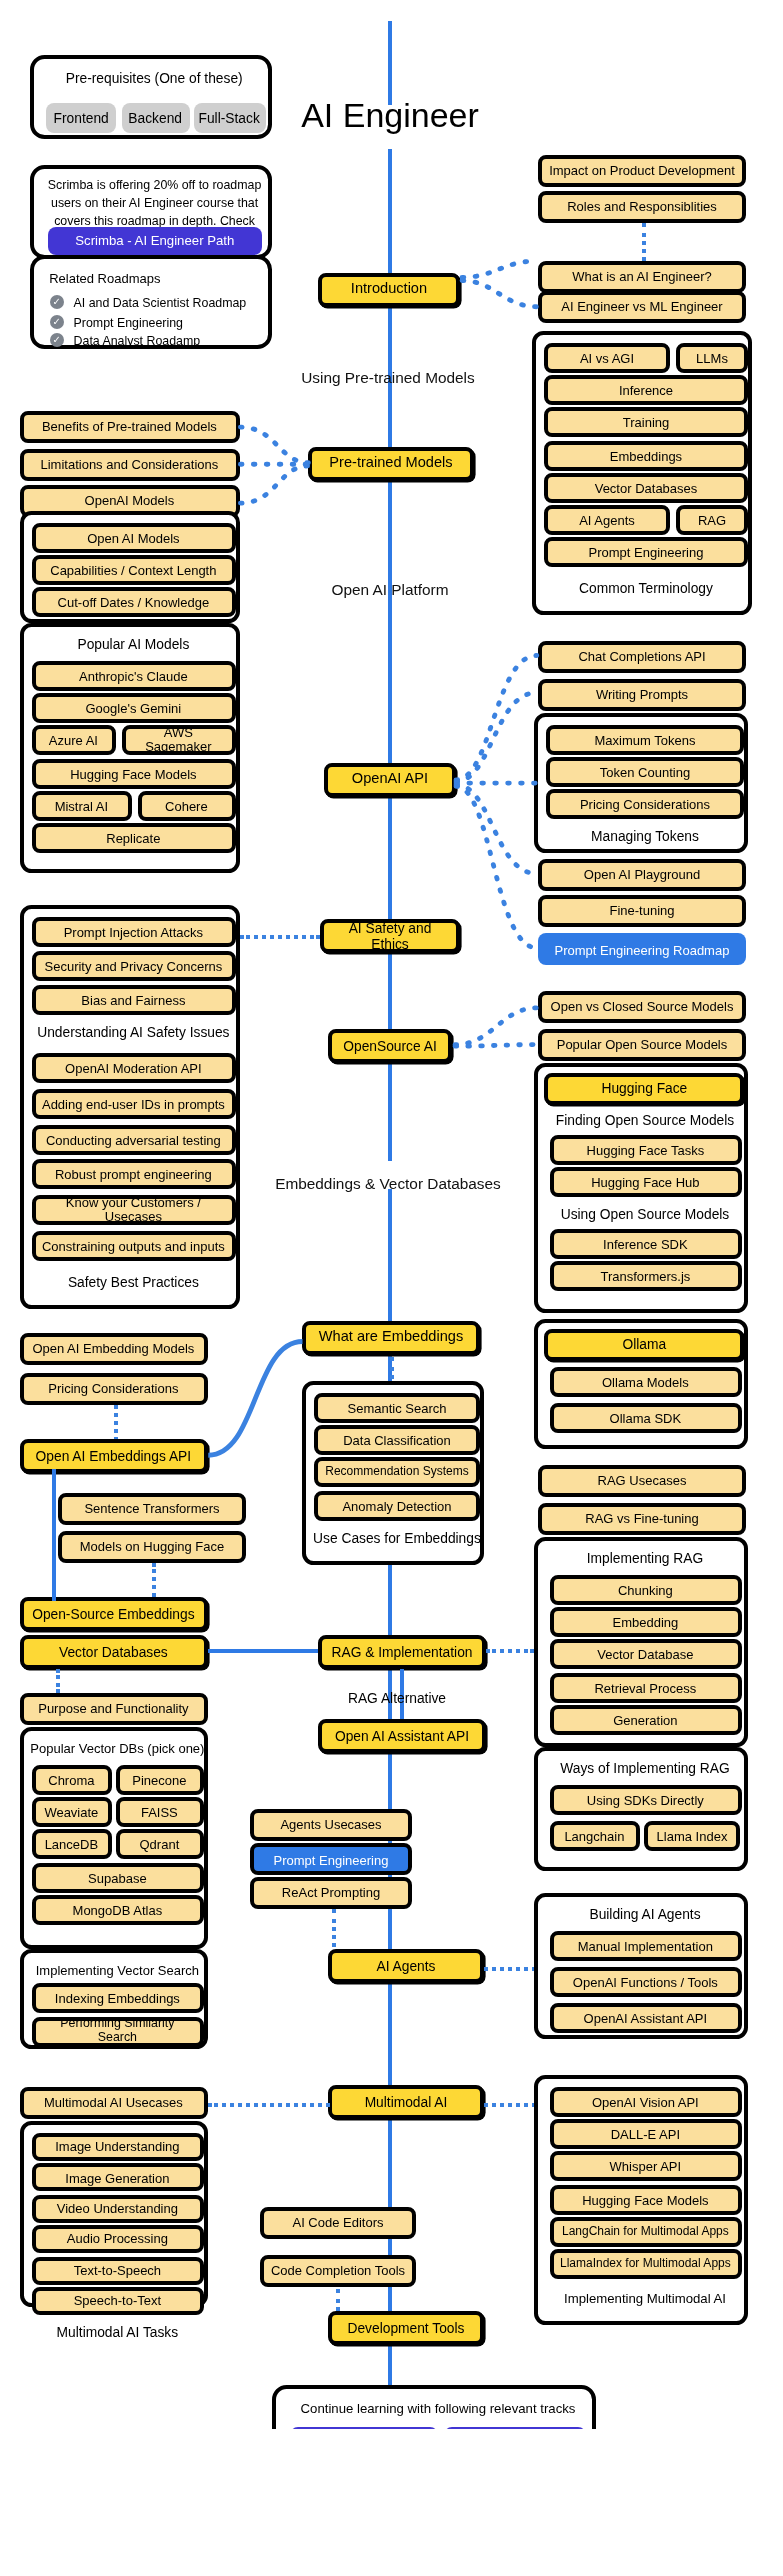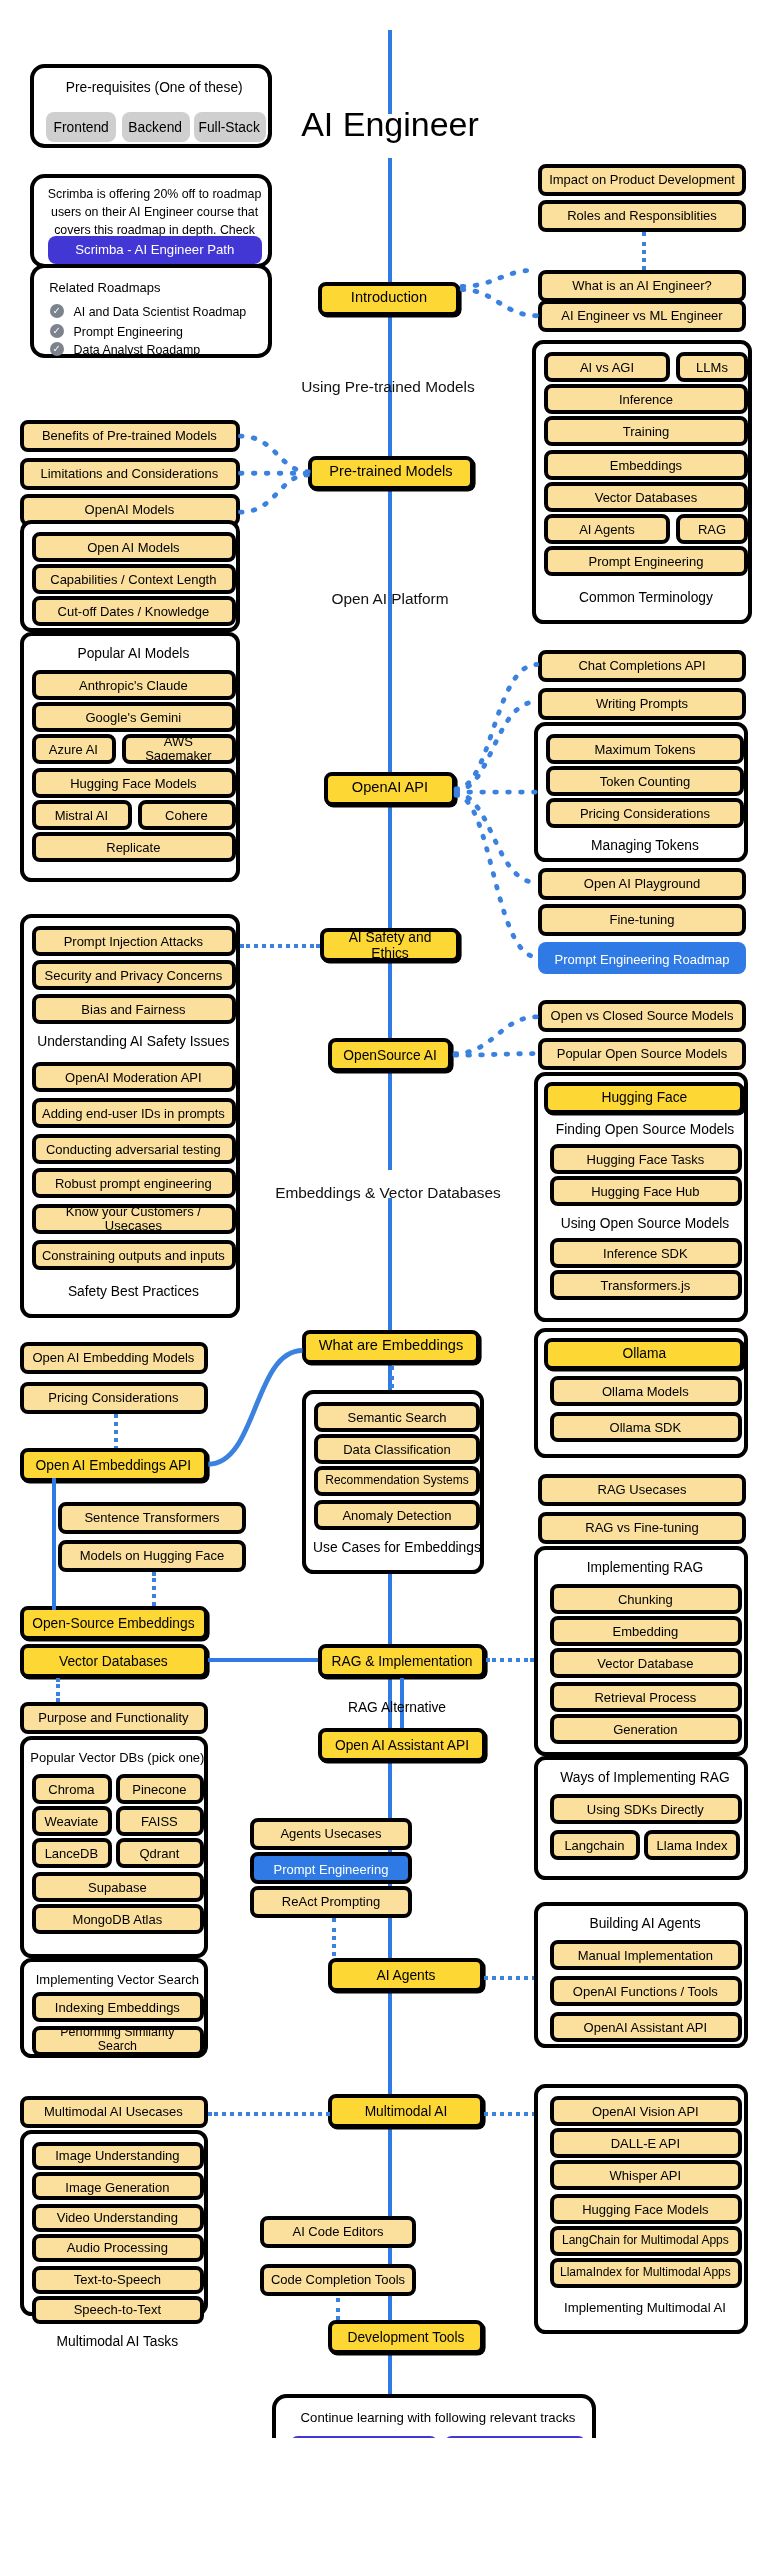--- a/index.html
+++ b/index.html
@@ -6,21 +6,21 @@
   * { box-sizing: border-box; }
   html, body {
     margin: 0; padding: 0;
     background: #ffffff;
     font-family: "Liberation Sans", sans-serif;
   }
   #root {
     position: relative;
     width: 784px;
     height: 2422px;
-    margin: 16px auto;
+    margin: 7px auto;
     overflow: hidden;
     background: #ffffff;
   }
 
   
   .abs { position: absolute; }
 
   .topic {
     background: #fdd835;
     border: 2px solid #000;

